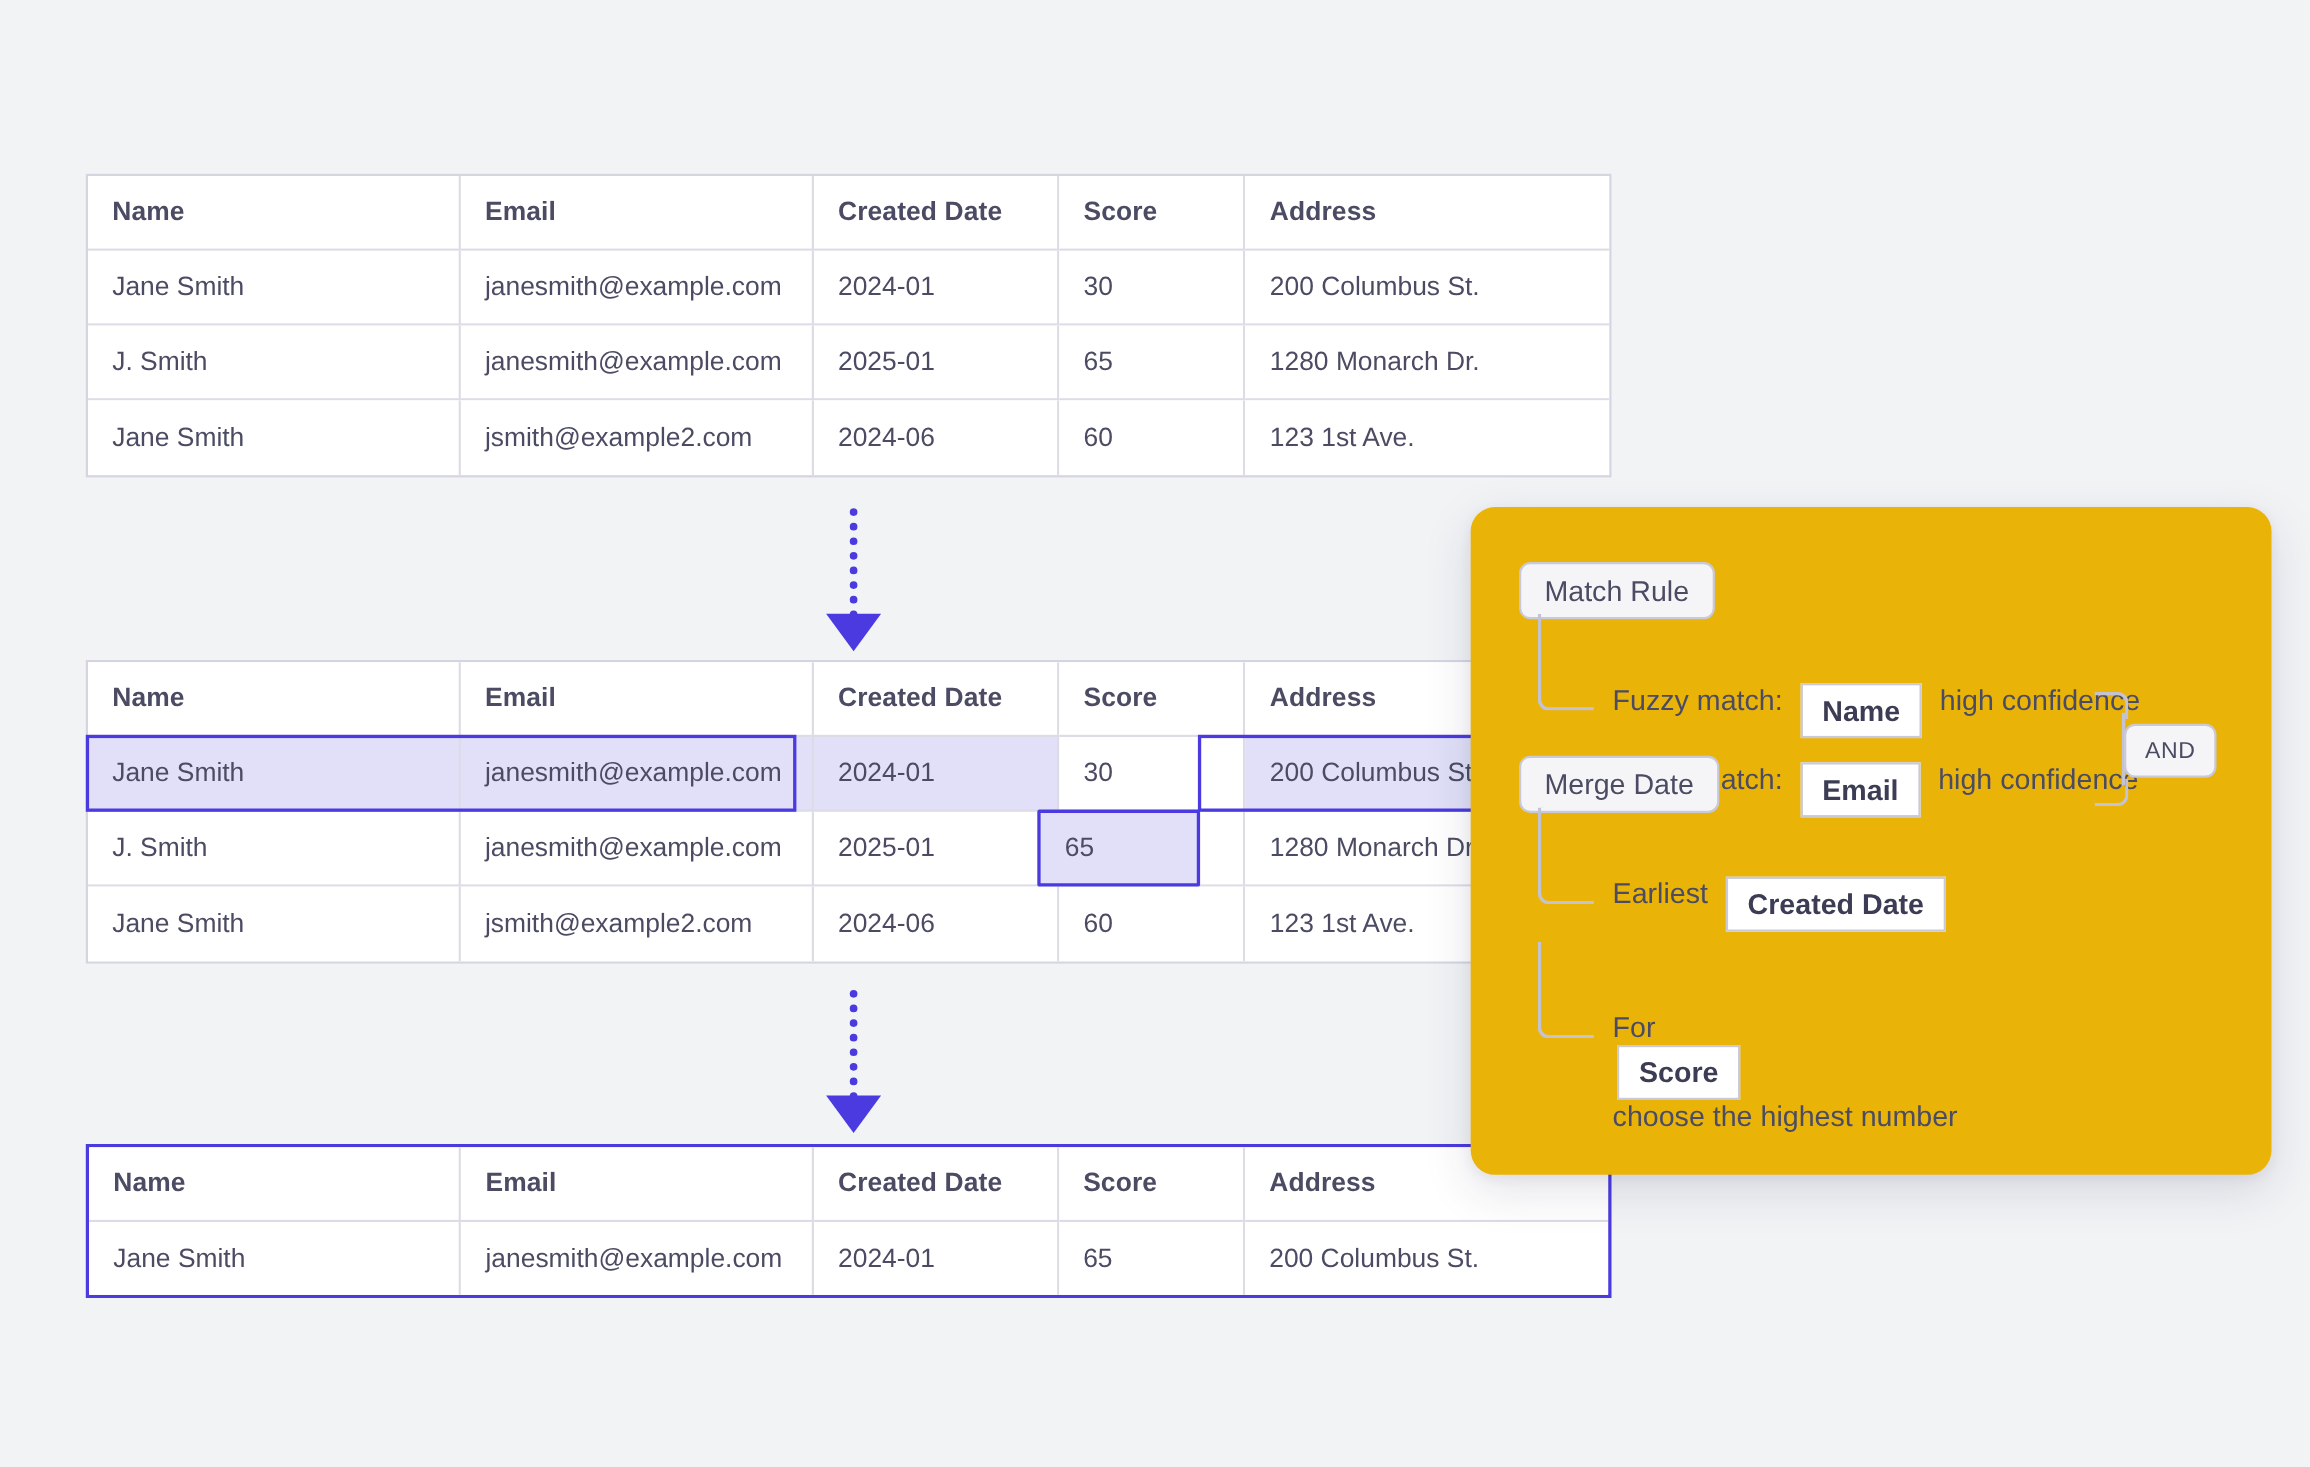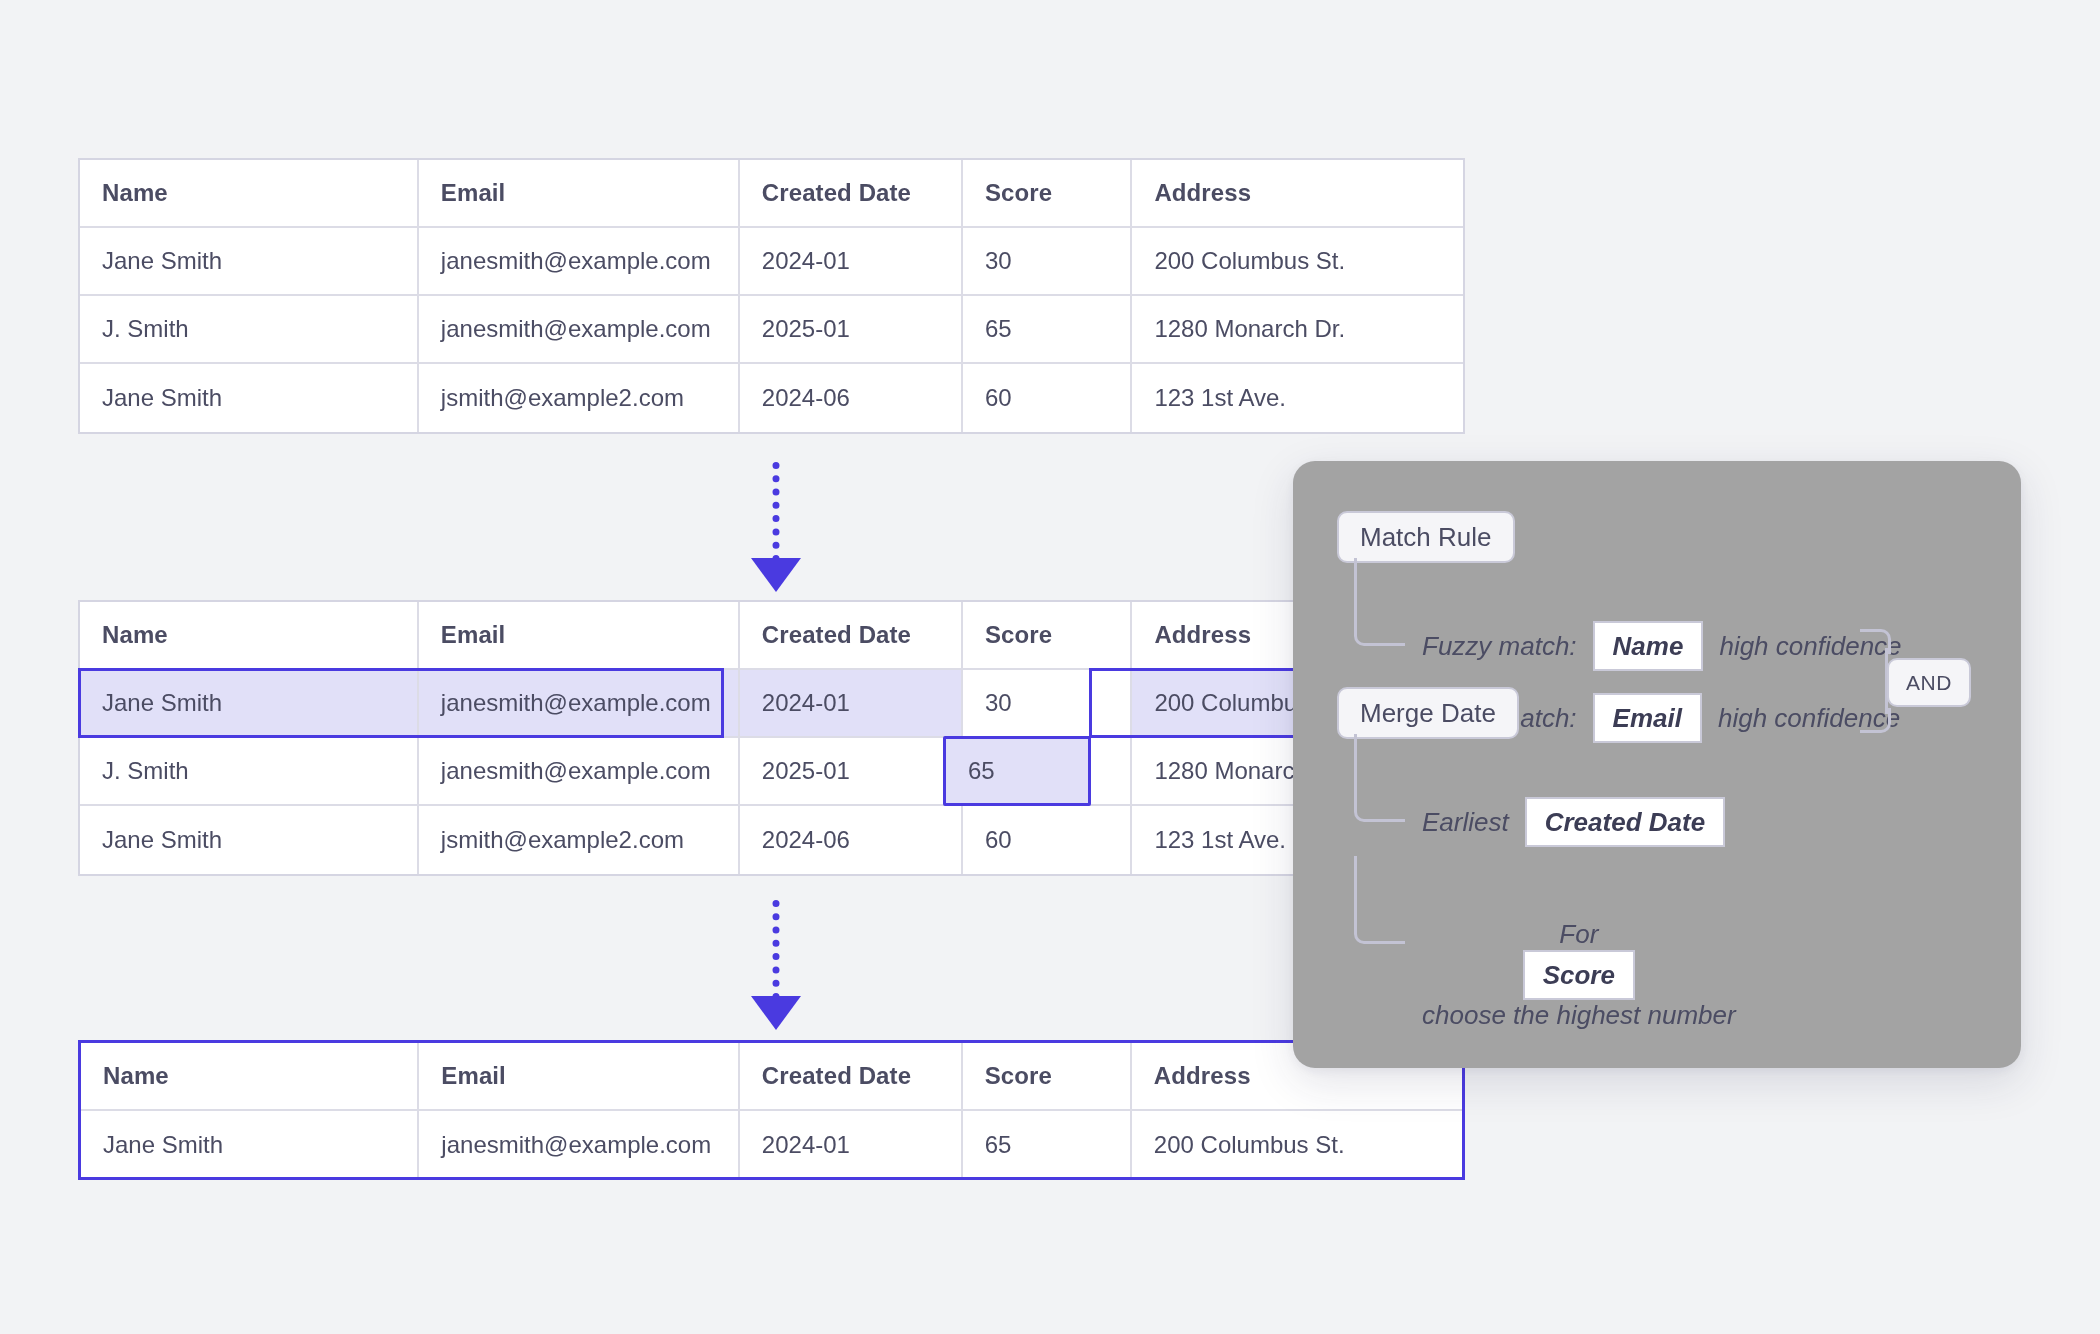--- a/index.html
+++ b/index.html
@@ -115,24 +115,25 @@
     bottom: -30px;
     width: 0; height: 0;
     border-left: 25px solid transparent;
     border-right: 25px solid transparent;
     border-top: 34px solid #4a3ae0;
   }
 
   
   .panel {
     position: absolute;
-    background: #a3a3a3;
+    background: #eab308;
     border-radius: 22px;
     box-shadow: 0 14px 44px rgba(40,40,80,0.13), 0 3px 10px rgba(40,40,80,0.06);
     box-sizing: border-box;
+    margin-left: 44px;
   }
   .rule-group { position: absolute; }
   .pill {
     display: inline-block;
     background: #f5f5f8;
     border: 2px solid #c9c9d8;
     border-radius: 10px;
     font-size: 26px;
     color: #4b4c63;
     padding: 11px 21px;
@@ -140,26 +141,25 @@
     white-space: nowrap;
   }
   .pill.and {
     font-size: 21px;
     padding: 12px 17px;
     letter-spacing: .5px;
     text-align: right;
   }
   .rule-line {
     display: flex;
-    align-items: center;
+    align-items: flex-start;
     font-size: 26px;
     color: #4b4c63;
     white-space: nowrap;
     gap: 0;
-    font-style: italic;
   }
   .rule-line .txt { padding: 0 6px; }
   .field {
     display: inline-block;
     border: 2px solid #c9c9d8;
     background: #ffffff;
     font-weight: 700;
     font-size: 26px;
     color: #3c3d55;
     padding: 10px 18px;

